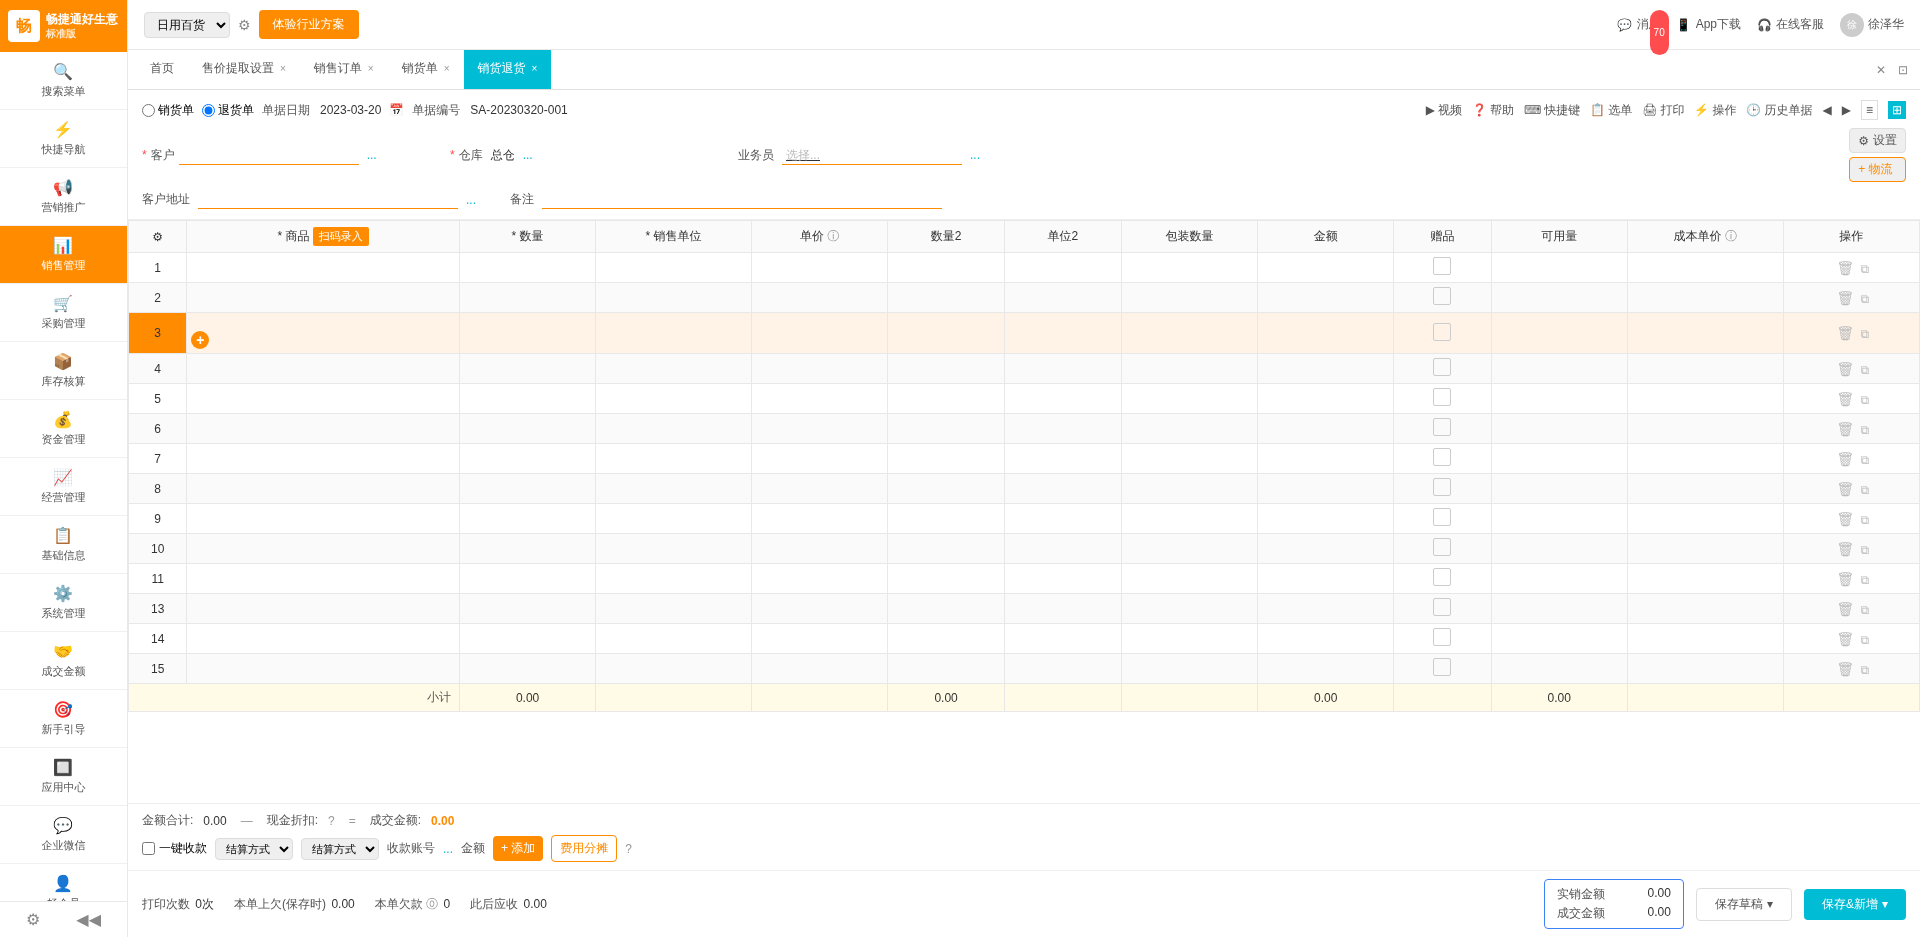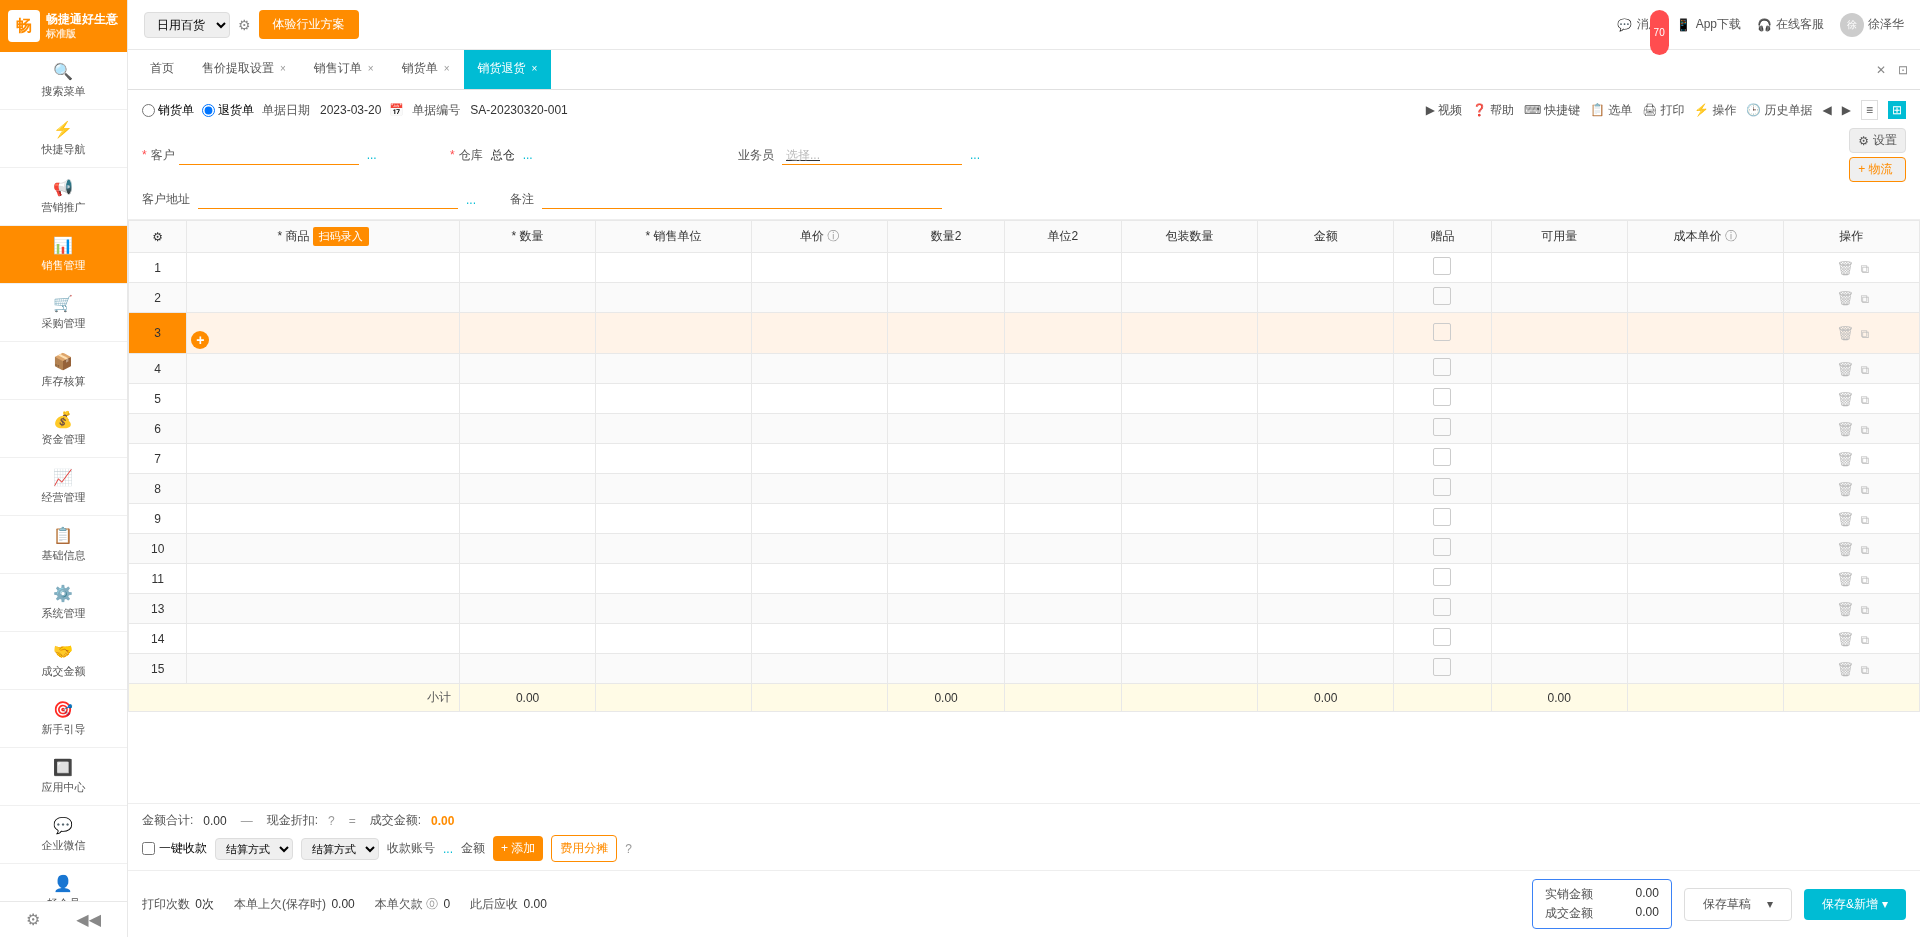--- a/index.html
+++ b/index.html
@@ -65,21 +65,21 @@
     .amount-val { color: #333; font-weight: 500; }
     .dash { color: #999; margin: 0 4px; }
     .eq-sign { color: #999; margin: 0 4px; }
     .result-amount { color: #ff8c00; font-weight: bold; }
     .bottom-checkbox { display: flex; align-items: center; gap: 4px; }
     .bottom-select { border: 1px solid #ddd; border-radius: 4px; padding: 3px 6px; font-size: 11px; }
     .dots-btn { color: #00bcd4; cursor: pointer; }
     .add-btn2 { background: #ff8c00; color: #fff; border: none; border-radius: 4px; padding: 4px 8px; cursor: pointer; }
     .fypentie-btn { border: 1px solid #ff8c00; color: #ff8c00; background: #fff; border-radius: 4px; padding: 4px 8px; cursor: pointer; }
     .question-icon { color: #999; cursor: pointer; }
-    .save-draft-btn { border: 1px solid #ddd; background: #fff; color: #555; border-radius: 4px; padding: 7px 18px; cursor: pointer; display: flex; align-items: center; gap: 16px; }
+    .save-draft-btn { border: 1px solid #ddd; background: #fff; color: #555; border-radius: 4px; padding: 7px 18px; cursor: pointer; display: flex; align-items: center; gap: 4px; }
     .save-new-btn { background: #00bcd4; color: #fff; border: none; border-radius: 4px; padding: 7px 18px; cursor: pointer; display: flex; align-items: center; gap: 4px; }
     .ts-item { display: flex; align-items: center; gap: 3px; cursor: pointer; color: #555; font-size: 12px; }
     .settings-btn { margin-left: auto; display: flex; align-items: center; gap: 4px; cursor: pointer; color: #555; font-size: 12px; border: 1px solid #ddd; padding: 3px 8px; border-radius: 4px; }
     .add-logistics-btn { display: flex; align-items: center; gap: 4px; cursor: pointer; color: #ff8c00; font-size: 12px; border: 1px solid #ff8c00; padding: 3px 8px; border-radius: 4px; }
 
     .page-wrap { flex: 1; display: flex; flex-direction: column; overflow: hidden; }
   </style>
 </head>
 <body>
 

